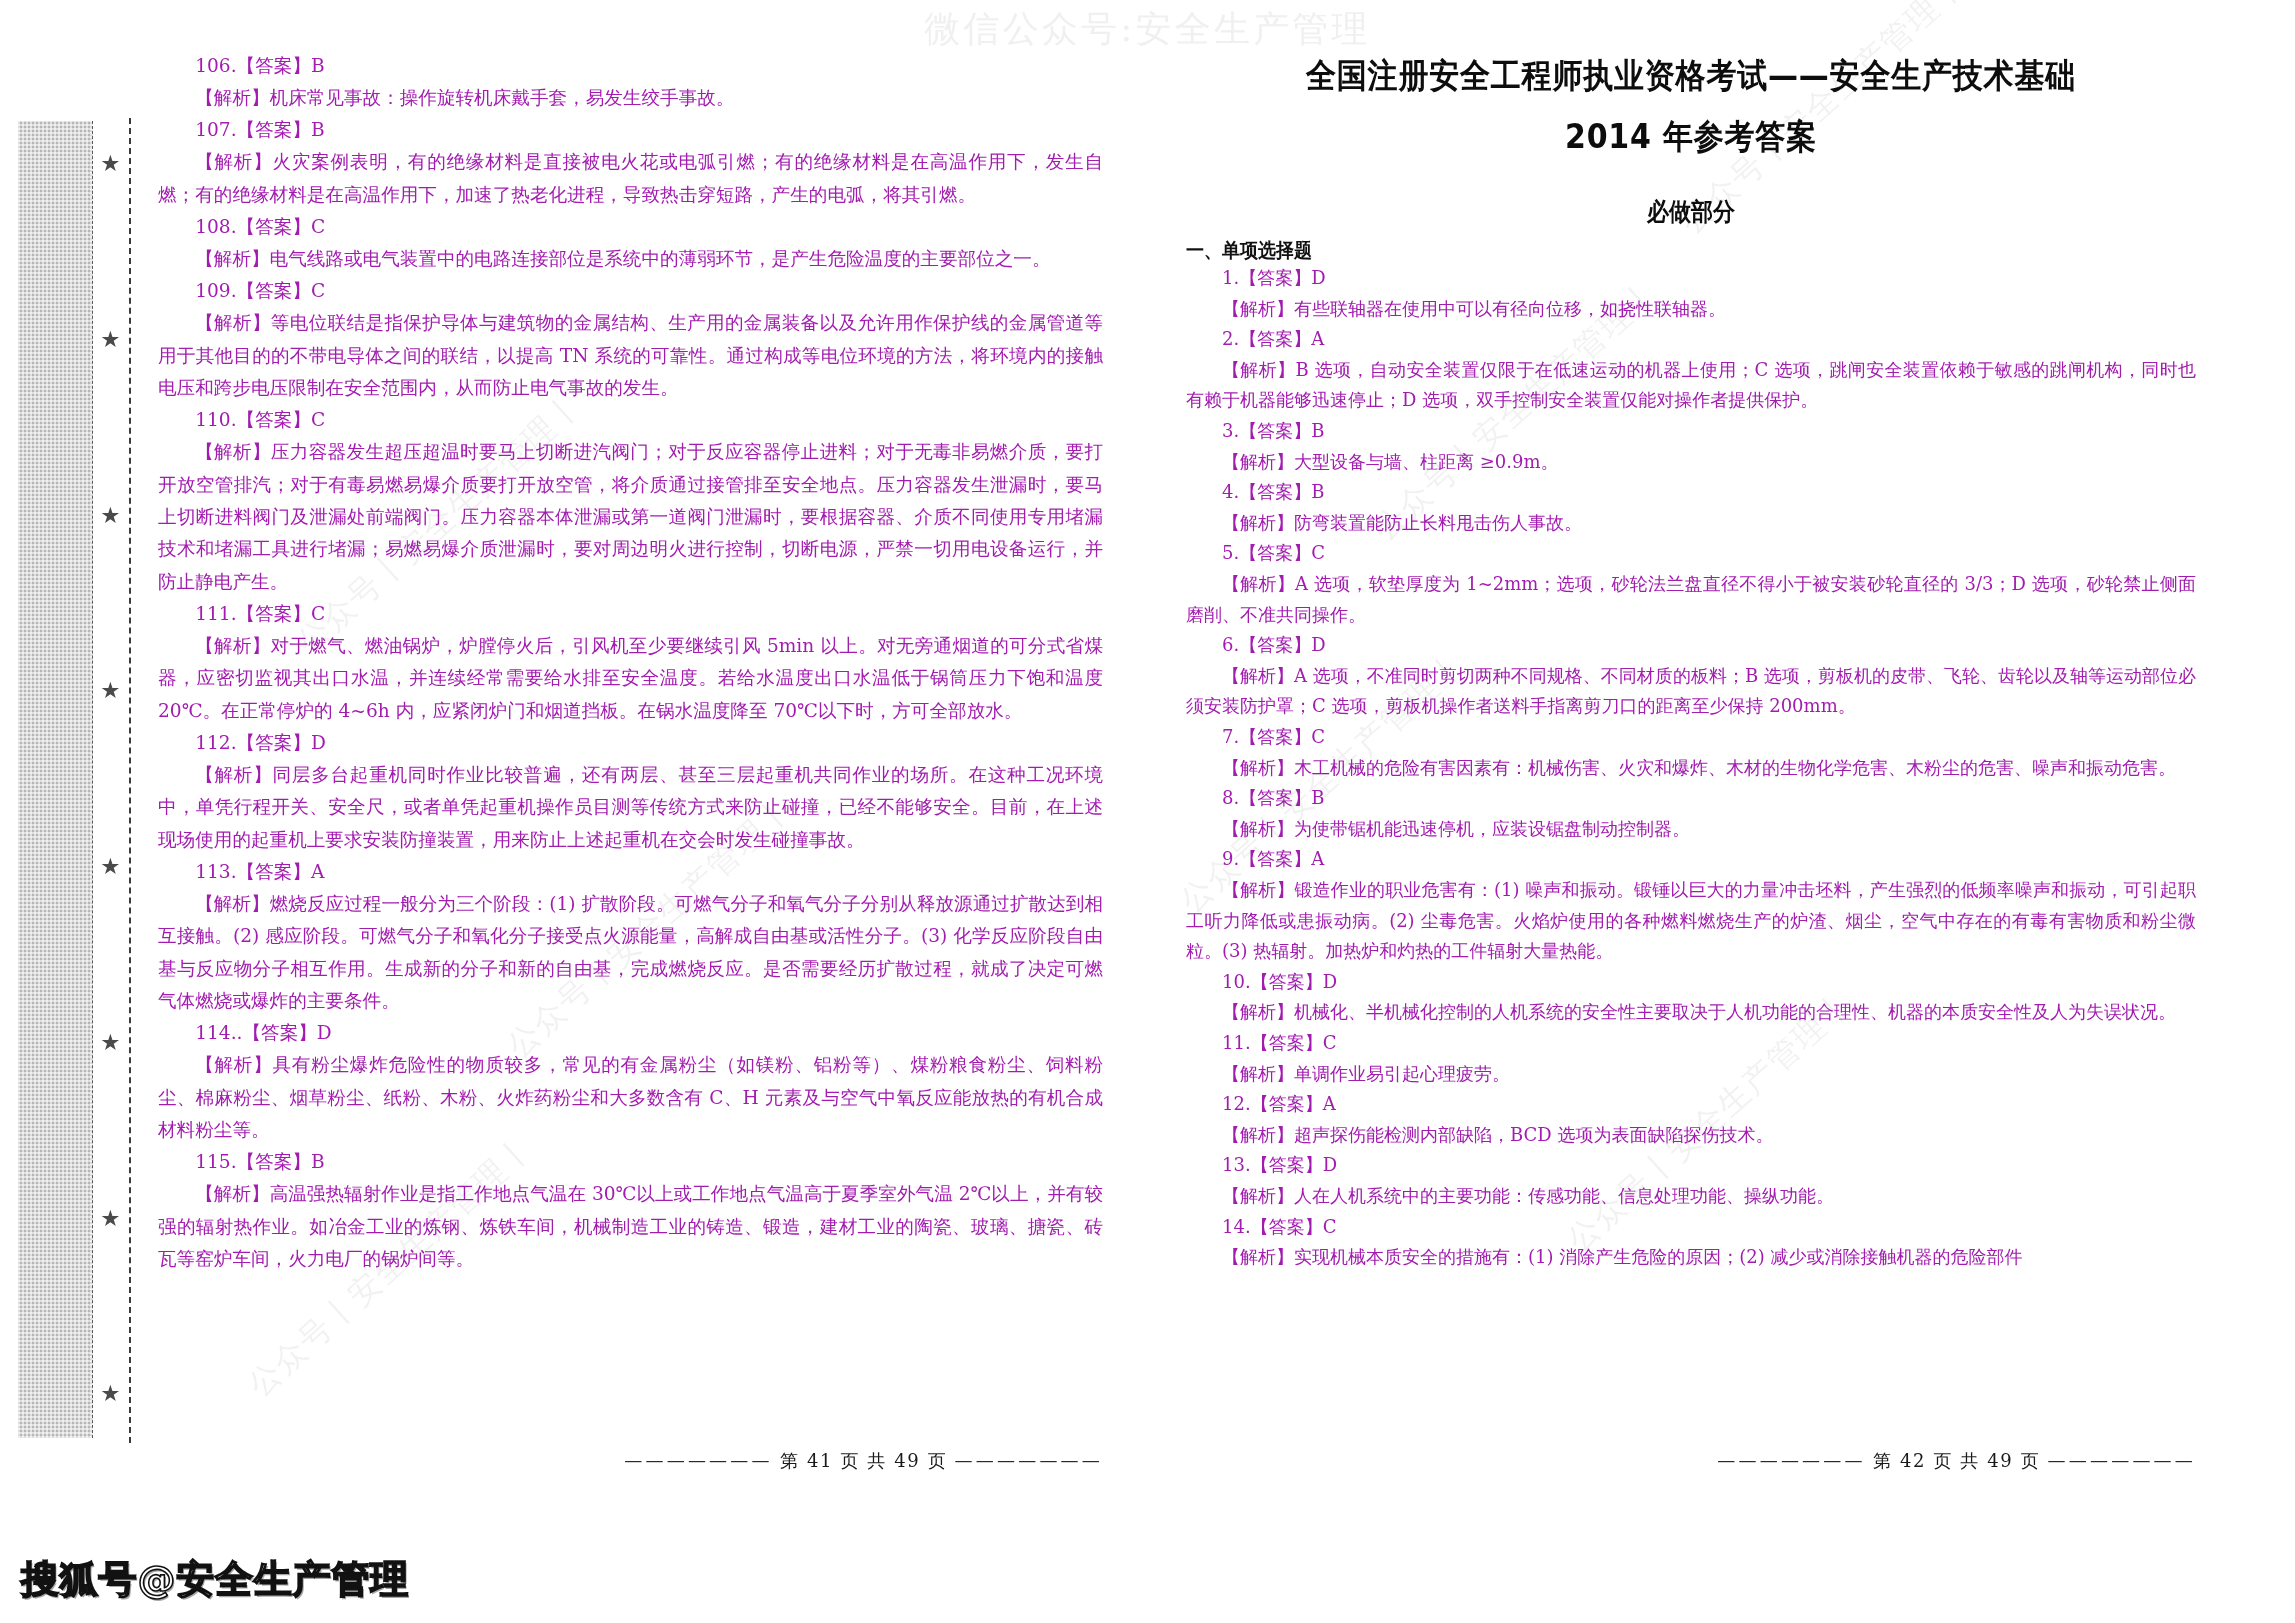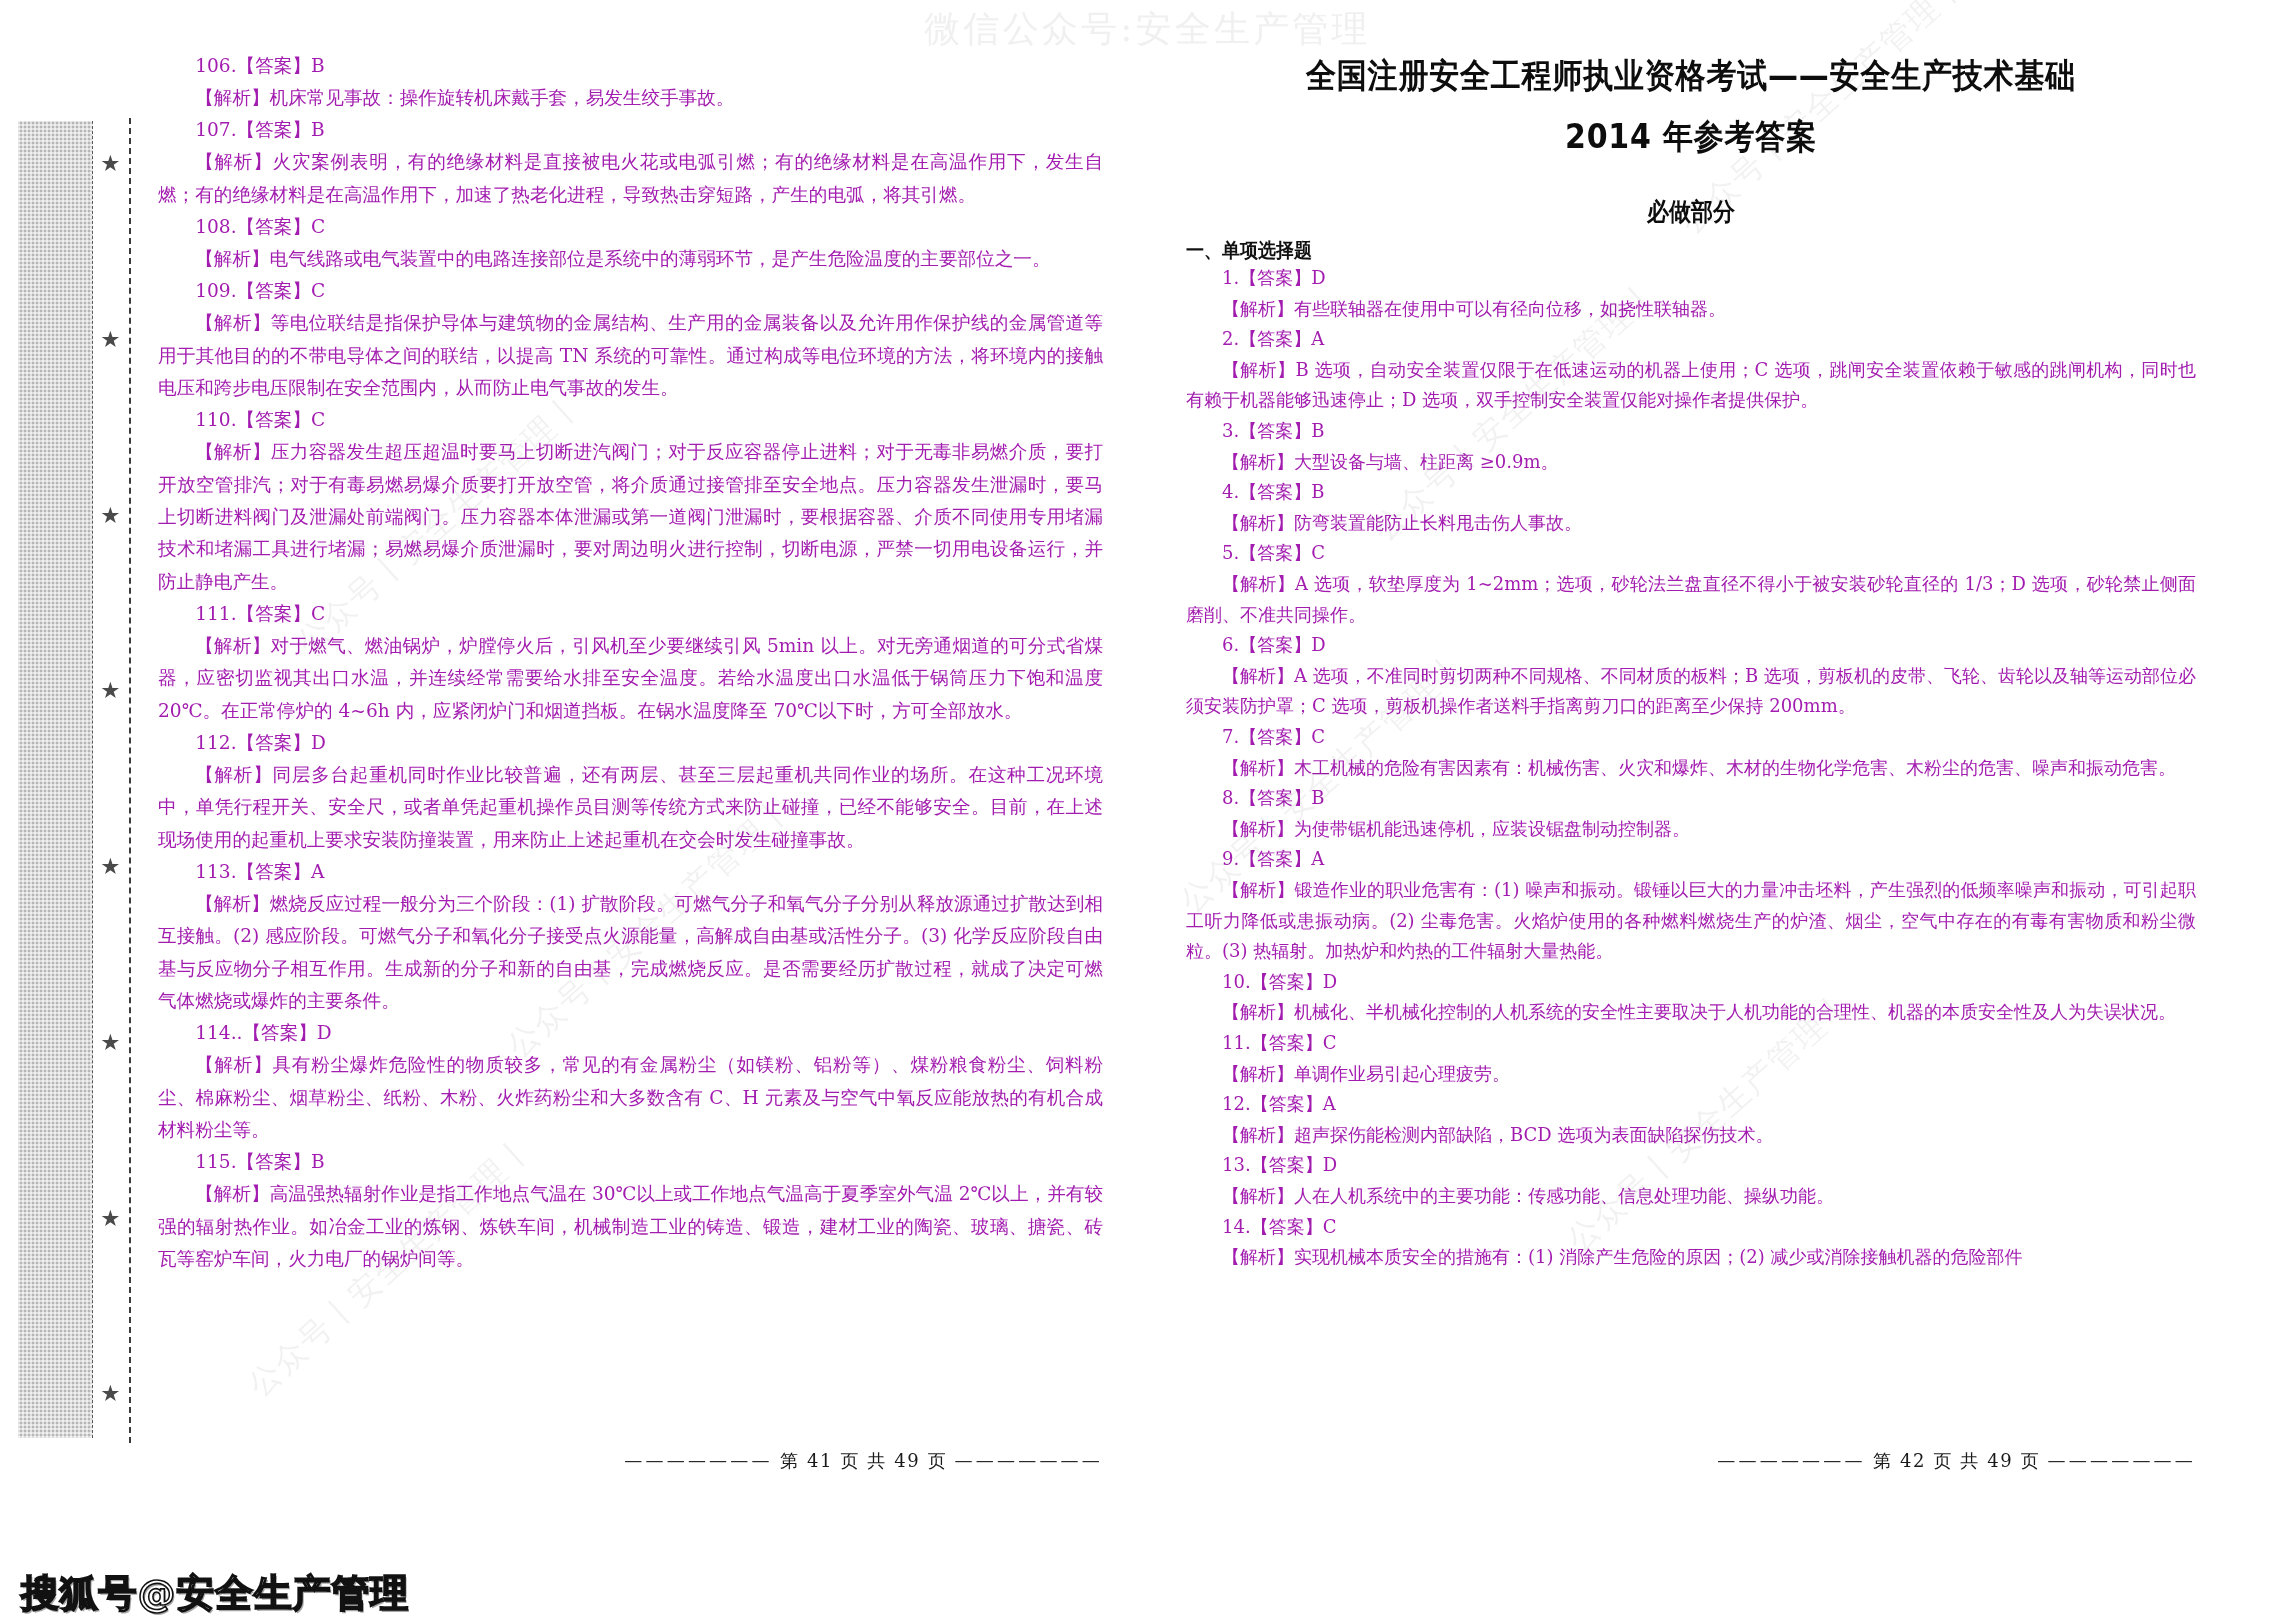--- a/index.html
+++ b/index.html
@@ -174,21 +174,21 @@
     transform: rotate(-42deg);
     user-select: none;
     pointer-events: none;
     letter-spacing: 1.6px;
   }
 
   
   #brand {
     position: absolute;
     left: 21px;
-    bottom: 4px;
+    bottom: 18px;
     font-size: 38px;
     font-family: "DejaVu Sans", sans-serif;
     font-weight: bold;
     color: #ffffff;
     -webkit-text-stroke: 1.6px #111111;
     text-shadow: 1.6px 1.6px 0 rgba(0,0,0,0.35);
     white-space: nowrap;
     letter-spacing: 0.8px;
   }
 </style>
@@ -262,21 +262,21 @@
     <div id="right-body">
         <p class="ans-line">1.【答案】D</p>
         <p class="exp-line">【解析】有些联轴器在使用中可以有径向位移，如挠性联轴器。</p>
         <p class="ans-line">2.【答案】A</p>
         <p class="exp-line">【解析】B 选项，自动安全装置仅限于在低速运动的机器上使用；C 选项，跳闸安全装置依赖于敏感的跳闸机构，同时也有赖于机器能够迅速停止；D 选项，双手控制安全装置仅能对操作者提供保护。</p>
         <p class="ans-line">3.【答案】B</p>
         <p class="exp-line">【解析】大型设备与墙、柱距离 ≥0.9m。</p>
         <p class="ans-line">4.【答案】B</p>
         <p class="exp-line">【解析】防弯装置能防止长料甩击伤人事故。</p>
         <p class="ans-line">5.【答案】C</p>
-        <p class="exp-line">【解析】A 选项，软垫厚度为 1~2mm；选项，砂轮法兰盘直径不得小于被安装砂轮直径的 1/3；D 选项，砂轮禁止侧面磨削、不准共同操作。</p>
+        <p class="exp-line">【解析】A 选项，软垫厚度为 1~2mm；选项，砂轮法兰盘直径不得小于被安装砂轮直径的 3/3；D 选项，砂轮禁止侧面磨削、不准共同操作。</p>
         <p class="ans-line">6.【答案】D</p>
         <p class="exp-line">【解析】A 选项，不准同时剪切两种不同规格、不同材质的板料；B 选项，剪板机的皮带、飞轮、齿轮以及轴等运动部位必须安装防护罩；C 选项，剪板机操作者送料手指离剪刀口的距离至少保持 200mm。</p>
         <p class="ans-line">7.【答案】C</p>
         <p class="exp-line">【解析】木工机械的危险有害因素有：机械伤害、火灾和爆炸、木材的生物化学危害、木粉尘的危害、噪声和振动危害。</p>
         <p class="ans-line">8.【答案】B</p>
         <p class="exp-line">【解析】为使带锯机能迅速停机，应装设锯盘制动控制器。</p>
         <p class="ans-line">9.【答案】A</p>
         <p class="exp-line">【解析】锻造作业的职业危害有：(1) 噪声和振动。锻锤以巨大的力量冲击坯料，产生强烈的低频率噪声和振动，可引起职工听力降低或患振动病。(2) 尘毒危害。火焰炉使用的各种燃料燃烧生产的炉渣、烟尘，空气中存在的有毒有害物质和粉尘微粒。(3) 热辐射。加热炉和灼热的工件辐射大量热能。</p>
         <p class="ans-line">10.【答案】D</p>
         <p class="exp-line">【解析】机械化、半机械化控制的人机系统的安全性主要取决于人机功能的合理性、机器的本质安全性及人为失误状况。</p>

